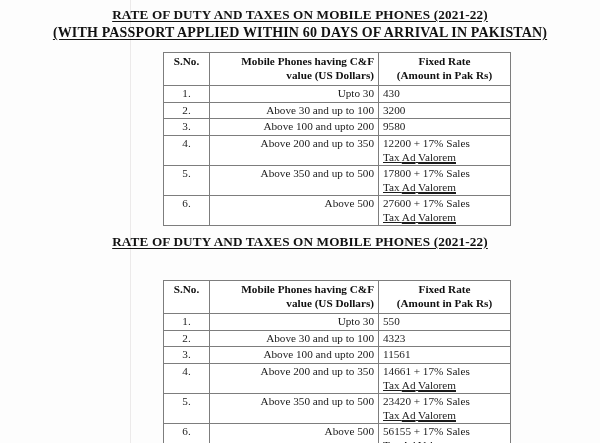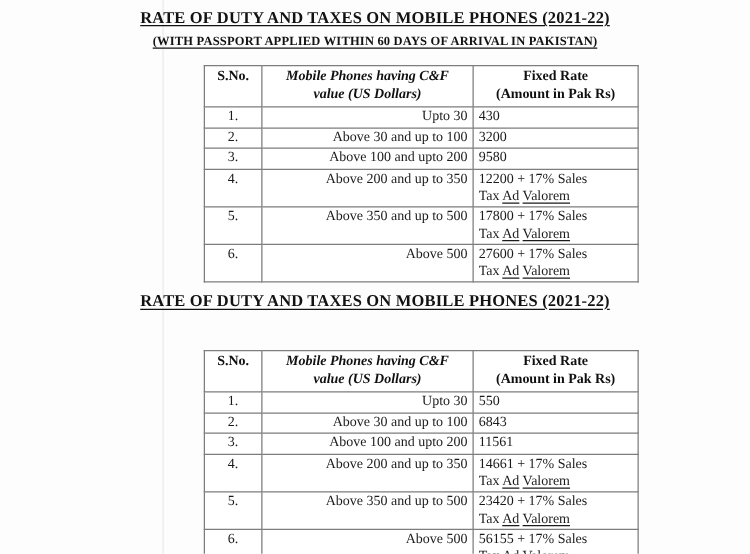--- a/index.html
+++ b/index.html
@@ -41,21 +41,21 @@
     display: inline-block;
     text-decoration: underline;
     text-underline-offset: 2px;
     letter-spacing: 0.15px;
     white-space: nowrap;
     color: #121212;
   }
 
   #title-1 { position: absolute; top: 5px; left: 0; width: 600px; }
   #title-1 .l1 { font-size: 13.2px; line-height: 16px; }
-  #title-1 .l2 { font-size: 10px; line-height: 17px; }
+  #title-1 .l2 { font-size: 14px; line-height: 17px; }
 
   #title-2 { position: absolute; top: 232px; left: 0; width: 600px; }
   #title-2 .l1 { font-size: 13.2px; line-height: 16px; }
   #title-2 .l2 { font-size: 13.2px; line-height: 17px; }
 
   
   .rate-table {
     position: absolute;
     left: 163px;
     width: 320px;
@@ -74,38 +74,38 @@
   }
 
   .rate-table thead th {
     font-size: 11.2px;
     font-weight: bold;
     line-height: 13.5px;
     padding: 2px 4px 3px 4px;
     color: #101010;
   }
   .th-sno      { width: 37px; text-align: center; vertical-align: top; }
-  .th-desc     { width: 160px; text-align: center; font-style: italic; }
+  .th-desc     { width: 160px; text-align: right; }
   .th-rate     { width: 123px; text-align: center; }
 
   .rate-table tbody td {
     font-size: 11.2px;
     line-height: 13.2px;
     padding: 1px 4px 1px 4px;
     color: #1b1b1b;
   }
   .td-sno  { text-align: center; }
   .td-desc { text-align: right; padding-left: 6px; }
   .td-rate { }
 
   .rate-table tbody tr.tall td { height: 26px; }
   .rate-table tbody tr.short td { height: 13px; }
 
   .rate-line { display: block; }
-  .rate-line + .rate-line { margin-top: 0.5px; }
+  .rate-line + .rate-line { margin-top: 0.5px; text-decoration: underline; }
 
   
   .sp { text-decoration: underline; text-underline-offset: 1.5px; }
 </style>
 </head>
 <body>
 
 <div class="page">
 
   <div class="scan-line"></div>
@@ -209,21 +209,21 @@
         <td class="td-desc">Upto 30</td>
         <td class="td-rate">
           <span class="rate-line">550</span>
           <span class="rate-line"></span>
         </td>
       </tr>
       <tr class="short">
         <td class="td-sno">2.</td>
         <td class="td-desc">Above 30 and up to 100</td>
         <td class="td-rate">
-          <span class="rate-line">6843</span>
+          <span class="rate-line">4323</span>
           <span class="rate-line"></span>
         </td>
       </tr>
       <tr class="short">
         <td class="td-sno">3.</td>
         <td class="td-desc">Above 100 and upto 200</td>
         <td class="td-rate">
           <span class="rate-line">11561</span>
           <span class="rate-line"></span>
         </td>

